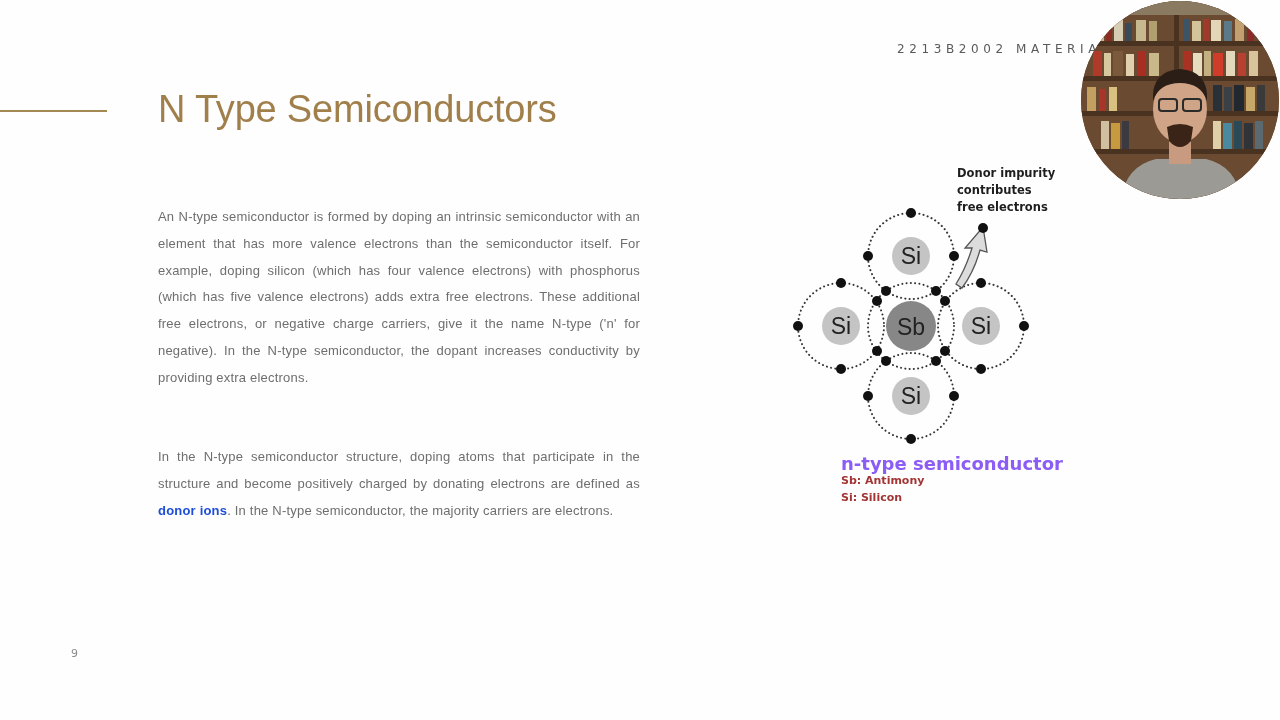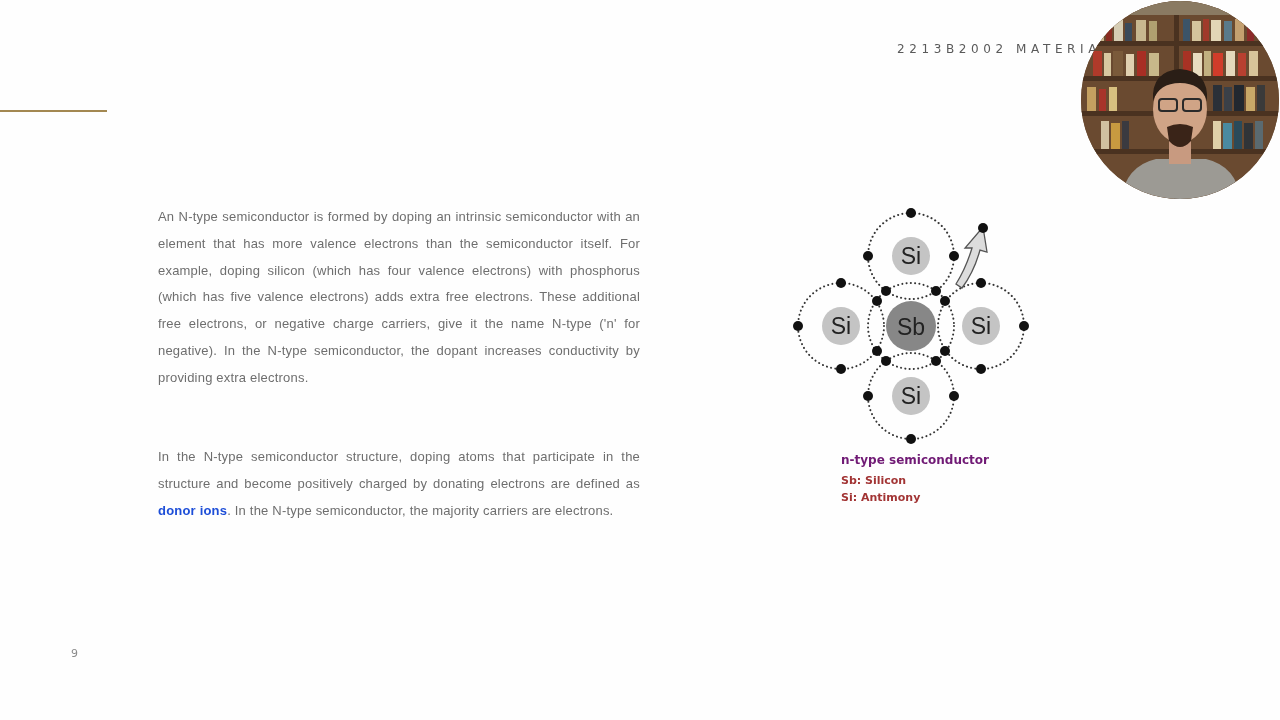--- a/index.html
+++ b/index.html
@@ -10,35 +10,36 @@
   .title { position:absolute; left:158px; top:88px; font-family:"Liberation Sans", sans-serif; font-size:38px; color:#a07f4a; white-space:nowrap; letter-spacing:-0.2px; }
   .body-text { position:absolute; left:158px; width:482px; font-family:Liberation Sans, sans-serif; font-size:13px; line-height:26.8px; color:#6e6e6e; text-align:justify; letter-spacing:0.2px; }
   .para1 { top:204px; }
   .para2 { top:444px; }
   .body-text b { color:#1d4ed8; font-weight:bold; }
   .page-num { position:absolute; left:71px; top:647px; font-family:"DejaVu Sans", sans-serif; font-size:11px; color:#8a8a8a; }
   .diagram { position:absolute; left:780px; top:160px; width:290px; height:360px; }
   .diagram svg { position:absolute; left:0; top:0; }
   .d-label { position:absolute; font-family:"DejaVu Sans", sans-serif; font-weight:bold; white-space:nowrap; }
   .donor-label { left:177px; top:5px; font-size:11.5px; line-height:17px; color:#1e1e1e; }
-  .caption-title { left:61px; top:293px; font-size:12px; color:#701a75; }
+  .caption-title { left:61px; top:293px; font-size:18px; color:#8b5cf6; }
   .caption-line { font-size:11px; color:#a23434; left:61px; }
   .cap1 { top:314px; }
   .cap2 { top:331px; }
   .webcam { position:absolute; left:1081px; top:1px; width:198px; height:198px; border-radius:50%; overflow:hidden; background:#6b4f35; }
   .webcam .shelf-bg { position:absolute; inset:0; }
 </style>
 </head>
 <body>
 
 <div class="slide">
 
   <div class="course-code">2213B2002 MATERIA</div>
 
   <div class="title-rule"></div>
+  <div class="title">N Type Semiconductors</div>
 
   <div class="body-text para1">An N-type semiconductor is formed by doping an intrinsic semiconductor with an element that has more valence electrons than the semiconductor itself. For example, doping silicon (which has four valence electrons) with phosphorus (which has five valence electrons) adds extra free electrons. These additional free electrons, or negative charge carriers, give it the name N-type ('n' for negative). In the N-type semiconductor, the dopant increases conductivity by providing extra electrons.</div>
 
   <div class="body-text para2"><span>In the N-type semiconductor structure, doping atoms that participate in the structure and become positively charged by donating electrons are defined as </span><b>donor ions</b><span>. In the N-type semiconductor, the majority carriers are electrons.</span></div>
 
   <div class="diagram">
     <svg width="290" height="360" viewBox="0 0 290 360">
       <g fill="none" stroke="#333" stroke-width="2" stroke-dasharray="0.1 4.2" stroke-linecap="round">
         <circle cx="131" cy="96" r="43"></circle>
         <circle cx="61" cy="166" r="43"></circle>
@@ -78,23 +79,28 @@
         <circle cx="97" cy="141" r="5"></circle>
         <circle cx="156" cy="131" r="5"></circle>
         <circle cx="165" cy="141" r="5"></circle>
         <circle cx="97" cy="191" r="5"></circle>
         <circle cx="106" cy="201" r="5"></circle>
         <circle cx="165" cy="191" r="5"></circle>
         <circle cx="156" cy="201" r="5"></circle>
         <circle cx="203" cy="68" r="5"></circle>
       </g>
     </svg>
+    <div class="d-label donor-label">
+      <div>Donor impurity</div>
+      <div>contributes</div>
+      <div>free electrons</div>
+    </div>
     <div class="d-label caption-title">n-type semiconductor</div>
-    <div class="d-label caption-line cap1">Sb: Silicon</div>
-    <div class="d-label caption-line cap2">Si: Antimony</div>
+    <div class="d-label caption-line cap1">Sb: Antimony</div>
+    <div class="d-label caption-line cap2">Si: Silicon</div>
   </div>
 
   <div class="page-num">9</div>
 
   <div class="webcam">
     <svg class="shelf-bg" width="198" height="198" viewBox="0 0 198 198">
       <rect width="198" height="198" fill="#6a4a30"></rect>
       <rect x="0" y="0" width="198" height="14" fill="#8a7a62"></rect>
       <g fill="#4a3220">
         <rect x="0" y="40" width="198" height="5"></rect>

